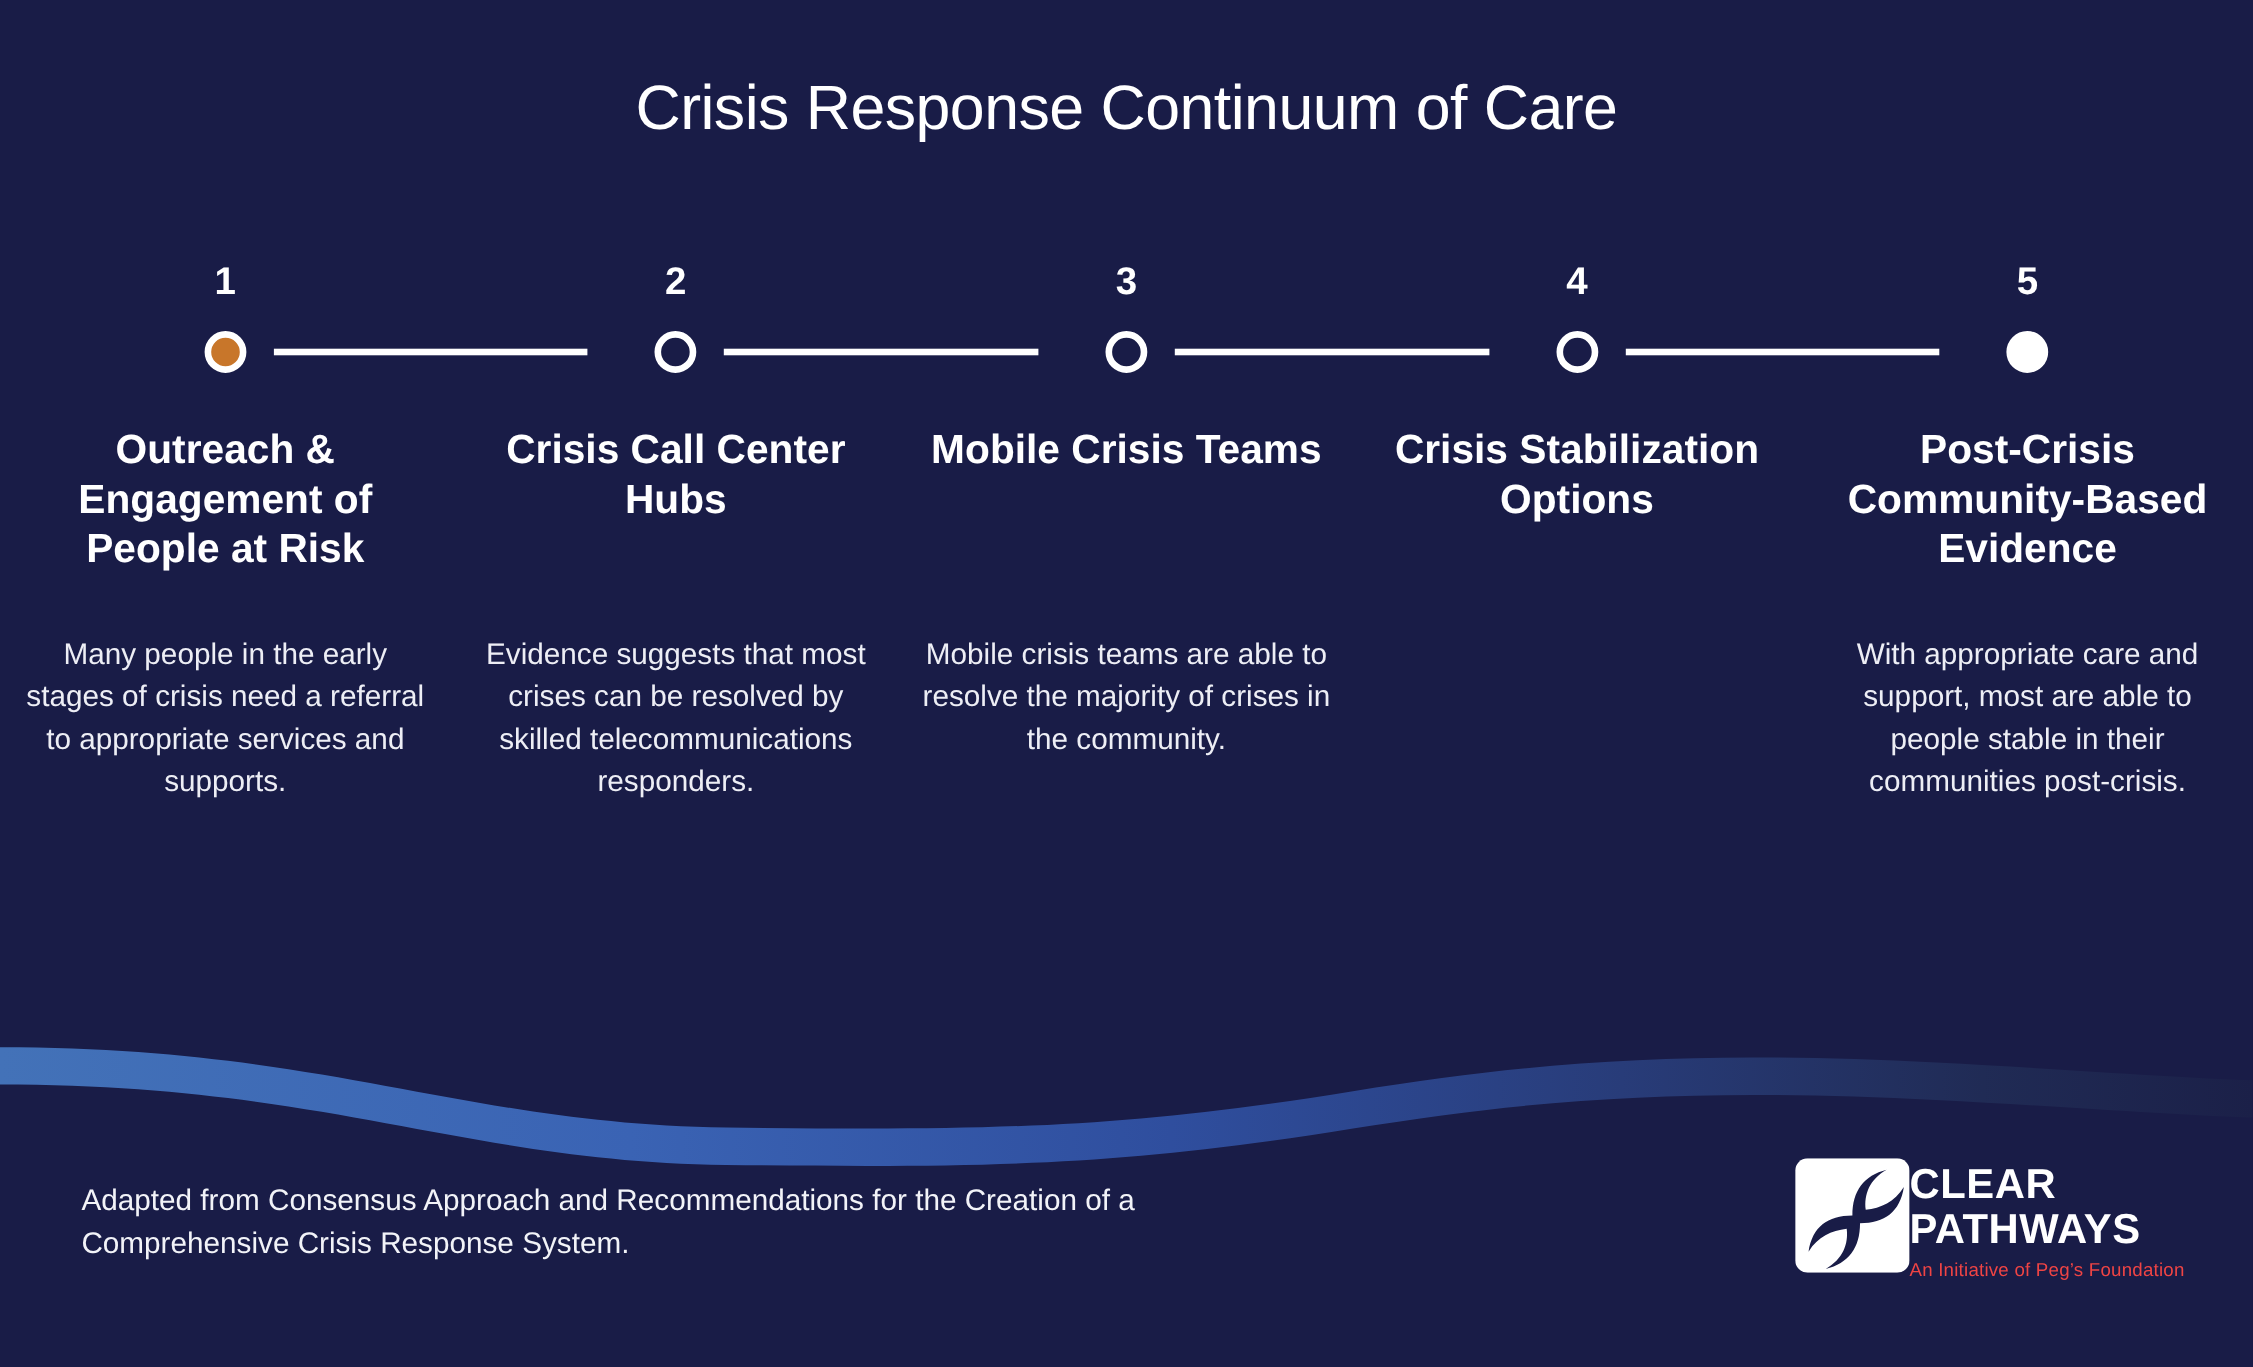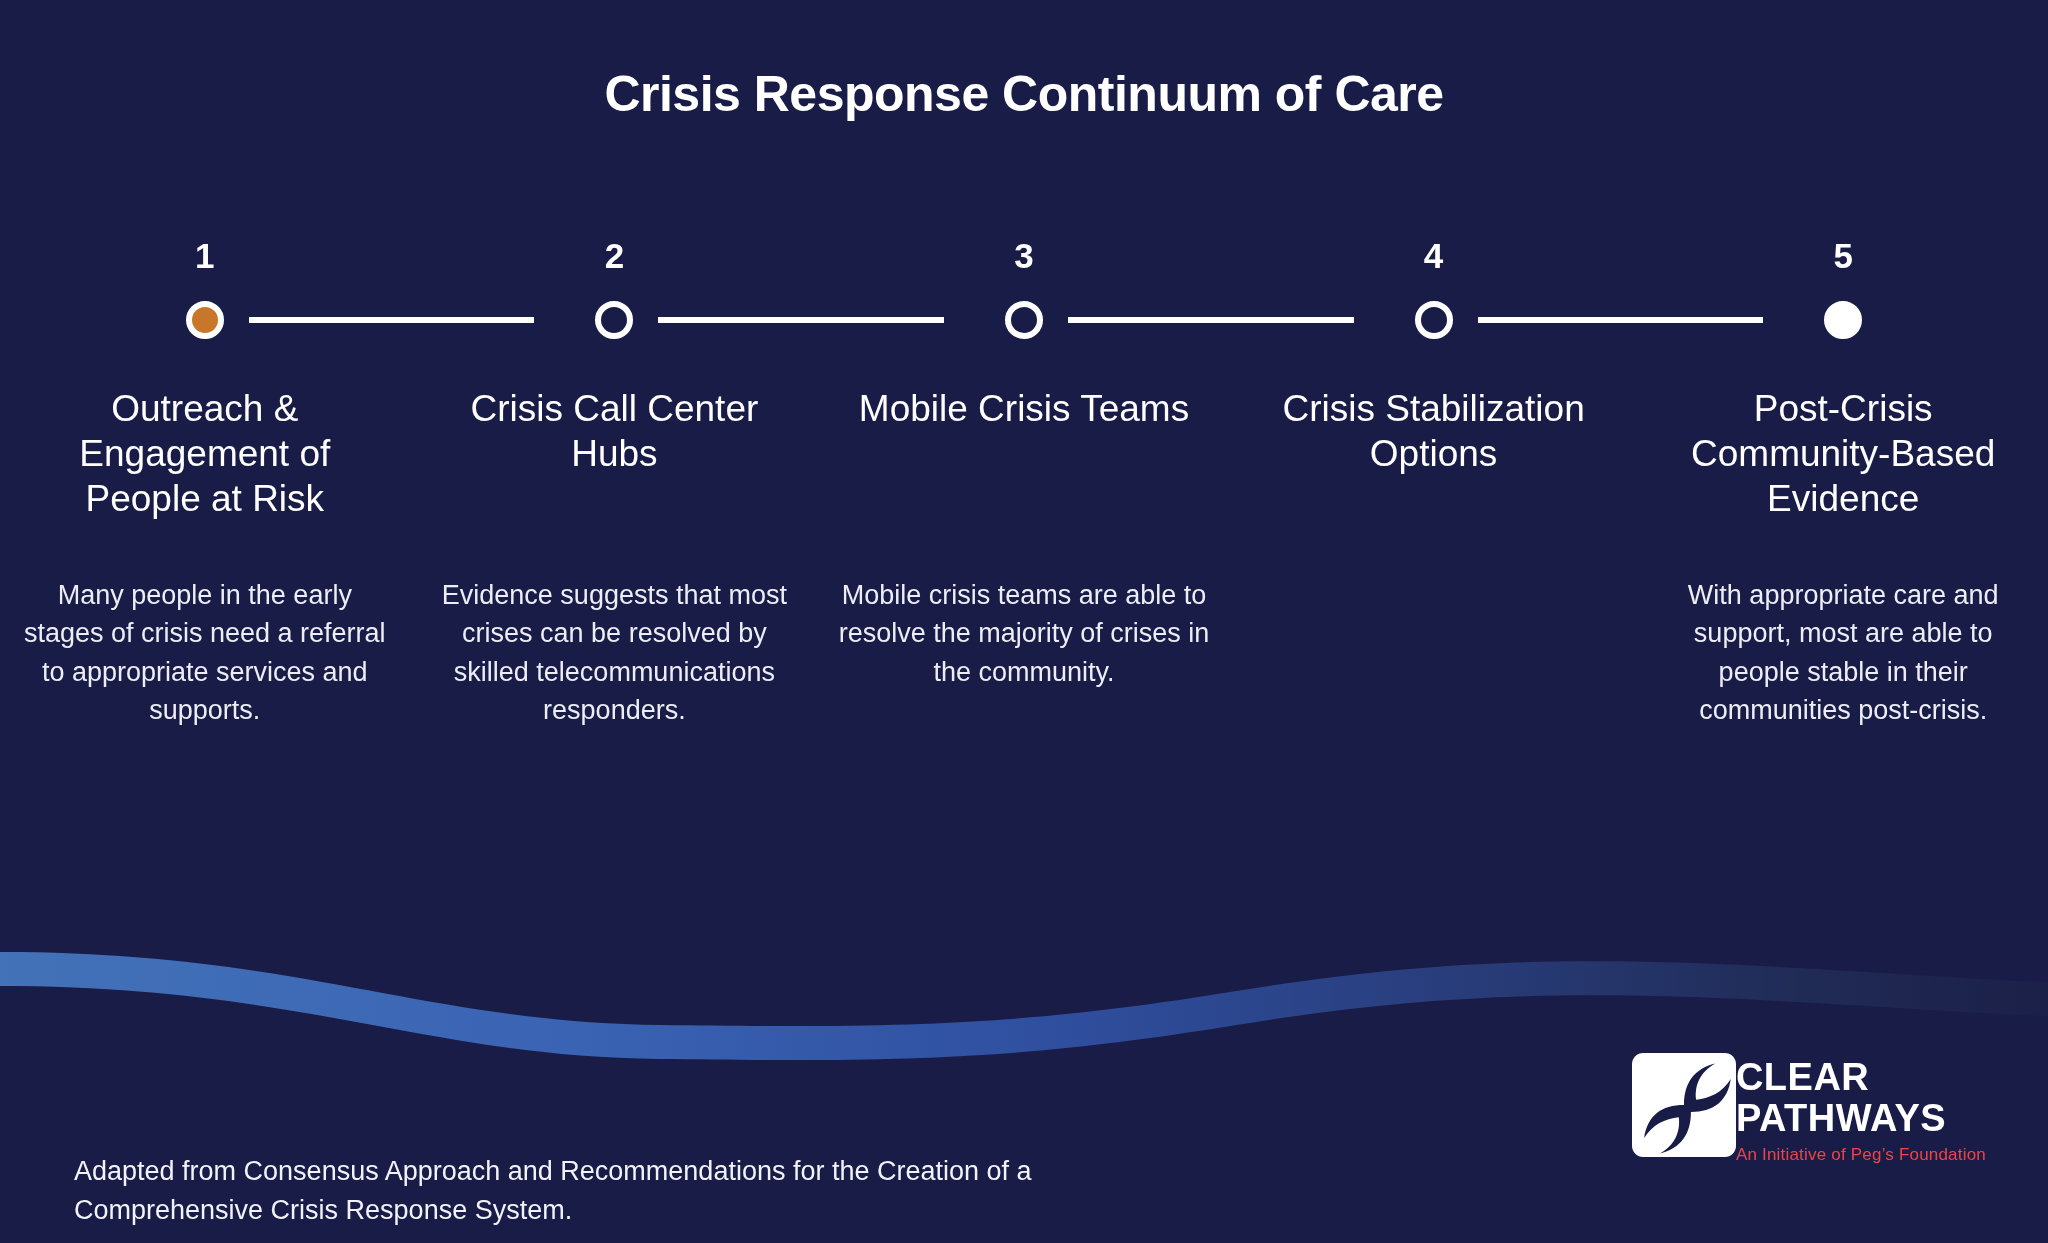--- a/index.html
+++ b/index.html
@@ -25,22 +25,22 @@
     overflow: hidden;
   }
 
   
   .title {
     position: absolute;
     top: 66px;
     left: 0;
     width: 100%;
     text-align: center;
-    font-size: 50px;
-    font-weight: 700;
+    font-size: 57px;
+    font-weight: 400;
     letter-spacing: -0.5px;
     color: #ffffff;
     line-height: 1.15;
   }
 
   
   .steps {
     position: absolute;
     top: 238px;
     left: 0;
@@ -99,21 +99,21 @@
     height: 6px;
     background: #ffffff;
     transform: translateY(-50%);
   }
   .step:last-child .connector { display: none; }
 
   .step-heading {
     margin-top: 24px;
     text-align: center;
     font-size: 37px;
-    font-weight: 400;
+    font-weight: 700;
     line-height: 1.22;
     color: #ffffff;
   }
 
   .step-body {
     margin-top: 42px;
     text-align: center;
     font-size: 27px;
     font-weight: 400;
     line-height: 1.42;
@@ -130,21 +130,21 @@
     top: 930px;
     width: 2048px;
     height: 130px;
     pointer-events: none;
   }
 
   
   .footer-note {
     position: absolute;
     left: 74px;
-    top: 1152px;
+    top: 1072px;
     font-size: 27px;
     line-height: 1.45;
     color: #F2F3F8;
     max-width: 960px;
   }
 
   .logo-block {
     position: absolute;
     right: 62px;
     top: 1053px;

